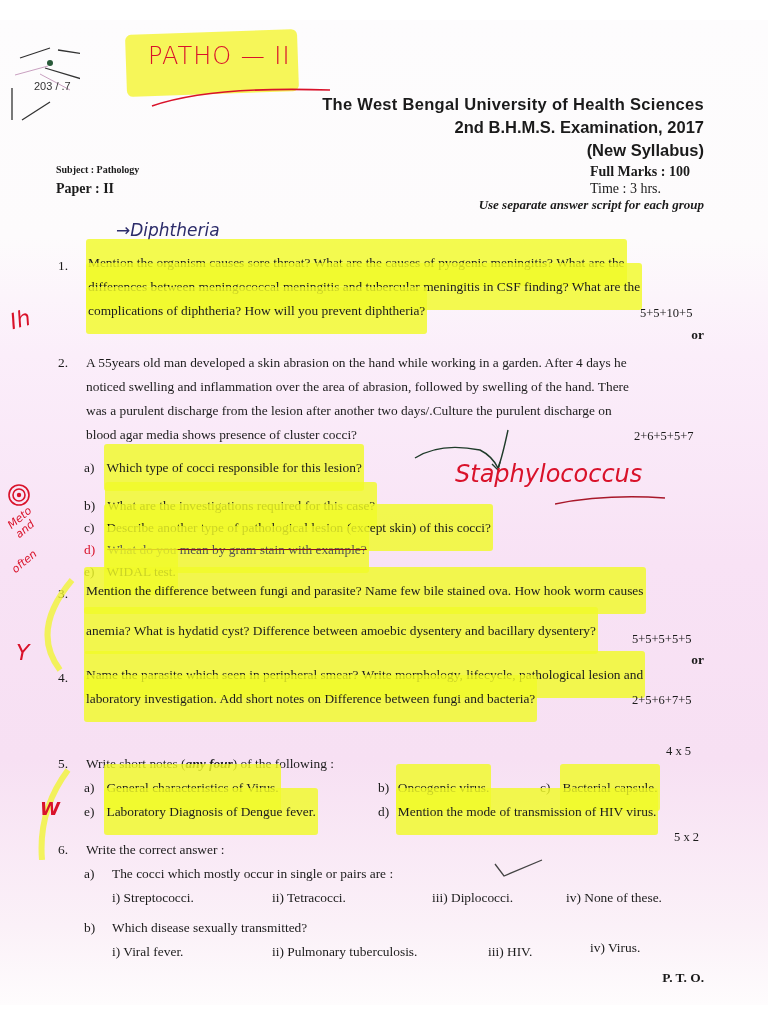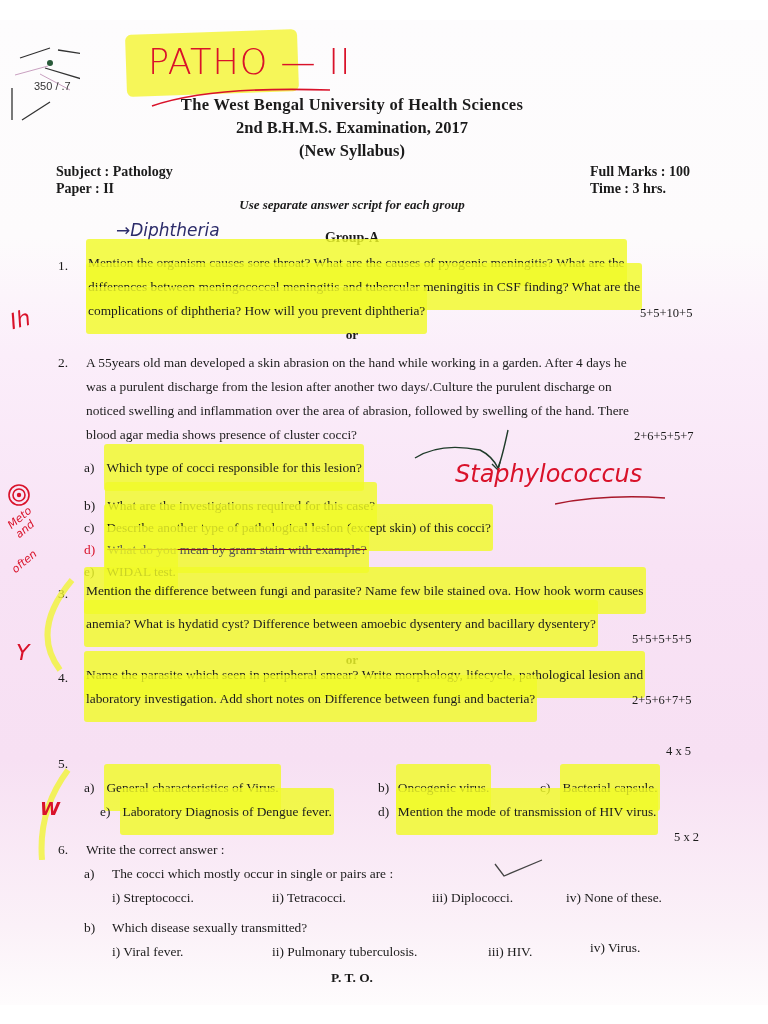--- a/index.html
+++ b/index.html
@@ -6,71 +6,70 @@
   body{width:768px;height:1024px;overflow:hidden;background:#ffffff;position:relative;
        font-family:"Liberation Serif","DejaVu Serif",serif;color:#1b1b1b;}
   .sheet{position:absolute;left:0;top:20px;width:768px;height:985px;
          background:linear-gradient(180deg,#fdfcfd 0%,#fdfbfc 22%,#fbeefa 34%,#f8e2f5 55%,#f7e0f3 75%,#fbf1f8 92%,#fefcfd 100%);}
   .abs{position:absolute;}
   .sans{font-family:"Liberation Sans","DejaVu Sans",sans-serif;}
   .hl{background:rgba(240,250,40,0.82);border-radius:3px;padding:16px 2px;}
   .red{color:#d9122a;}
   .ink{color:#2c2c6a;}
   .hand{font-family:"DejaVu Sans",sans-serif;font-style:italic;}
-  .center{left:0;width:704px;text-align:center;font-family:Liberation Serif, serif;}
+  .center{left:0;width:704px;text-align:right;}
   .q{font-size:13.4px;line-height:15px;}
   .num{font-size:13.4px;}
   .marks{font-size:12.5px;}
 </style>
 </head>
 <body>
 
 <div class="sheet">
 
   <svg class="abs" style="left:0;top:10px" width="80" height="110">
     <path d="M20 28 L50 18 M58 20 L90 25 M45 38 L85 50 L110 30 M12 58 L12 90 M22 90 L50 72" stroke="#333" stroke-width="1.3" fill="none"></path>
     <circle cx="50" cy="33" r="3" fill="#2a5a3a"></circle>
     <path d="M15 45 L48 36 M40 44 L70 60" stroke="#c9a0c0" stroke-width="1" fill="none"></path>
   </svg>
-  <div class="abs sans" style="left:34px;top:60px;font-size:11px;color:#333">350 / .7</div>
+  <div class="abs sans" style="left:34px;top:60px;font-size:11px;color:#333">203 / .7</div>
 
   <div class="abs" style="left:126px;top:12px;width:172px;height:62px;background:rgba(245,245,60,0.85);transform:rotate(-2deg);border-radius:6px"></div>
-  <div class="abs hand red" style="left:148px;top:22px;font-size:35px;font-style:normal;letter-spacing:1px;font-family:'DejaVu Sans',sans-serif;font-weight:300">PATHO — II</div>
+  <div class="abs hand red" style="left:148px;top:22px;font-size:24px;font-style:normal;letter-spacing:1px;font-family:'DejaVu Sans',sans-serif;font-weight:300">PATHO — II</div>
   <svg class="abs" style="left:150px;top:60px" width="190" height="30">
     <path d="M2 26 Q60 6 180 10" stroke="#d9122a" stroke-width="1.6" fill="none"></path>
   </svg>
 
   <div class="abs center sans" style="top:75px;font-size:16.5px;font-weight:600;letter-spacing:.3px">The West Bengal University of Health Sciences</div>
   <div class="abs center sans" style="top:98px;font-size:16.5px;font-weight:600">2nd B.H.M.S. Examination, 2017</div>
   <div class="abs center sans" style="top:121px;font-size:16.5px;font-weight:600">(New Syllabus)</div>
 
-  <div class="abs" style="left:56px;top:144px;font-size:14px;font-weight:bold">Subject : Pathology</div>
+  <div class="abs" style="left:56px;top:144px;font-size:10px;font-weight:bold">Subject : Pathology</div>
   <div class="abs" style="left:56px;top:161px;font-size:14px;font-weight:bold">Paper : II</div>
   <div class="abs" style="left:590px;top:144px;font-size:14px;font-weight:bold">Full Marks : 100</div>
-  <div class="abs" style="left:590px;top:161px;font-size:14px;font-weight:bold">Time : 3 hrs.</div>
+  <div class="abs" style="left:590px;top:161px;font-size:14px;font-weight:normal">Time : 3 hrs.</div>
   <div class="abs center" style="top:177px;font-size:13px;font-style:italic;font-weight:bold">Use separate answer script for each group</div>
 
   <div class="abs hand ink" style="left:116px;top:200px;font-size:17px">→Diphtheria</div>
-  <div class="abs center" style="top:210px;font-size:14px;font-weight:bold">Group-A</div>
 
   <div class="abs num" style="left:58px;top:238px">1.</div>
   <div class="abs q" style="left:86px;top:235px;width:630px">
     <div style="margin-bottom:9px"><span class="hl">Mention the organism causes sore throat? What are the causes of pyogenic meningitis? What are the</span></div>
     <div style="margin-bottom:9px"><span class="hl">differences between meningococcal meningitis and tubercular meningitis in CSF finding? What are the</span></div>
     <div><span class="hl">complications of diphtheria? How will you prevent diphtheria?</span></div>
   </div>
   <div class="abs marks" style="left:640px;top:286px">5+5+10+5</div>
   <div class="abs hand red" style="left:10px;top:287px;font-size:22px;transform:rotate(-15deg)">Ih</div>
   <div class="abs center" style="top:307px;font-size:13.4px;font-weight:bold">or</div>
 
   <div class="abs num" style="left:58px;top:335px">2.</div>
   <div class="abs q" style="left:86px;top:335px;width:630px;text-align:justify">
     <div style="margin-bottom:9px">A 55years old man developed a skin abrasion on the hand while working in a garden. After 4 days he</div>
+    <div style="margin-bottom:9px">noticed swelling and inflammation over the area of abrasion, followed by swelling of the hand. There</div>
     <div style="margin-bottom:9px">was a purulent discharge from the lesion after another two days/.Culture the purulent discharge on</div>
-    <div style="margin-bottom:9px">noticed swelling and inflammation over the area of abrasion, followed by swelling of the hand. There</div>
     <div>blood agar media shows presence of cluster cocci?</div>
   </div>
   <div class="abs marks" style="left:634px;top:409px">2+6+5+5+7</div>
 
   <div class="abs q" style="left:84px;top:440px">
     <div style="height:38px"><span>a)</span>&nbsp;&nbsp;&nbsp;<span class="hl">Which type of cocci responsible for this lesion?</span></div>
     <div style="height:22px"><span>b)</span>&nbsp;&nbsp;&nbsp;<span class="hl">What are the investigations required for this case?</span></div>
     <div style="height:22px"><span>c)</span>&nbsp;&nbsp;&nbsp;<span class="hl">Describe another type of pathological lesion (except skin) of this cocci?</span></div>
     <div style="height:22px;color:#555"><span class="red">d)</span>&nbsp;&nbsp;&nbsp;<span class="hl" style="text-decoration:line-through;text-decoration-color:#8a1020">What do you mean by gram stain with example?</span></div>
     <div style="height:22px"><span>e)</span>&nbsp;&nbsp;&nbsp;<span class="hl">WIDAL test.</span></div>
@@ -88,44 +87,47 @@
   <svg class="abs" style="left:6px;top:462px" width="26" height="26">
     <circle cx="13" cy="13" r="10" stroke="#d9122a" stroke-width="1.6" fill="none"></circle>
     <circle cx="13" cy="13" r="6" stroke="#d9122a" stroke-width="1.6" fill="none"></circle>
     <circle cx="13" cy="13" r="2.2" fill="#d9122a"></circle>
   </svg>
   <div class="abs hand red" style="left:10px;top:490px;font-size:11px;transform:rotate(-40deg);line-height:12px;width:30px">Meto and</div>
   <div class="abs hand red" style="left:10px;top:535px;font-size:11px;transform:rotate(-40deg)">often</div>
 
   <div class="abs num" style="left:58px;top:566px">3.</div>
   <div class="abs q" style="left:84px;top:563px;width:640px">
-    <div style="margin-bottom:18px"><span class="hl">Mention the difference between fungi and parasite? Name few bile stained ova. How hook worm causes</span></div>
+    <div style="margin-bottom:25px"><span class="hl">Mention the difference between fungi and parasite? Name few bile stained ova. How hook worm causes</span></div>
     <div><span class="hl">anemia? What is hydatid cyst?  Difference between amoebic dysentery and bacillary dysentery?</span></div>
   </div>
   <div class="abs marks" style="left:632px;top:612px">5+5+5+5+5</div>
   <div class="abs hand red" style="left:16px;top:620px;font-size:22px">Y</div>
   <div class="abs center" style="top:632px;font-size:13.4px;font-weight:bold">or</div>
 
   <div class="abs num" style="left:58px;top:650px">4.</div>
   <div class="abs q" style="left:84px;top:647px;width:640px">
     <div style="margin-bottom:9px"><span class="hl">Name the parasite which seen in peripheral smear? Write morphology, lifecycle, pathological lesion and</span></div>
     <div><span class="hl">laboratory investigation. Add short notes on Difference between fungi and bacteria?</span></div>
   </div>
   <div class="abs marks" style="left:632px;top:673px">2+5+6+7+5</div>
 
   <svg class="abs" style="left:20px;top:520px" width="60" height="320">
     <path d="M52 40 Q10 90 40 130 M48 230 Q18 270 22 320" stroke="rgba(240,245,40,0.75)" stroke-width="6" fill="none"></path>
   </svg>
 
   <div class="abs marks" style="left:666px;top:724px">4 x 5</div>
   <div class="abs num" style="left:58px;top:736px">5.</div>
+  <div class="abs q" style="left:86px;top:736px">
+    <span>Write short notes (</span><em style="font-weight:bold">any four</em><span>) of the following :</span>
+  </div>
   <div class="abs q" style="left:84px;top:760px"><span>a)</span>&nbsp;&nbsp;&nbsp;<span class="hl">General characteristics of Virus.</span></div>
   <div class="abs q" style="left:378px;top:760px"><span>b)</span>&nbsp;&nbsp;<span class="hl">Oncogenic virus.</span></div>
   <div class="abs q" style="left:540px;top:760px"><span>c)</span>&nbsp;&nbsp;&nbsp;<span class="hl">Bacterial capsule.</span></div>
-  <div class="abs q" style="left:100px;top:784px"><span>e)</span>&nbsp;&nbsp;&nbsp;<span class="hl">Laboratory Diagnosis of Dengue fever.</span></div>
+  <div class="abs q" style="left:84px;top:784px"><span>e)</span>&nbsp;&nbsp;&nbsp;<span class="hl">Laboratory Diagnosis of Dengue fever.</span></div>
   <div class="abs q" style="left:378px;top:784px"><span>d)</span>&nbsp;&nbsp;<span class="hl">Mention the mode of transmission of HIV virus.</span></div>
   <div class="abs hand red" style="left:40px;top:778px;font-size:18px;font-weight:bold">W</div>
 
   <div class="abs marks" style="left:674px;top:810px">5 x 2</div>
   <div class="abs num" style="left:58px;top:822px">6.</div>
   <div class="abs q" style="left:86px;top:822px">Write the correct answer :</div>
 
   <div class="abs q" style="left:84px;top:846px">a)</div>
   <div class="abs q" style="left:112px;top:846px">The cocci which mostly occur in single or pairs are :</div>
   <div class="abs q" style="left:112px;top:870px">i)  Streptococci.</div>

